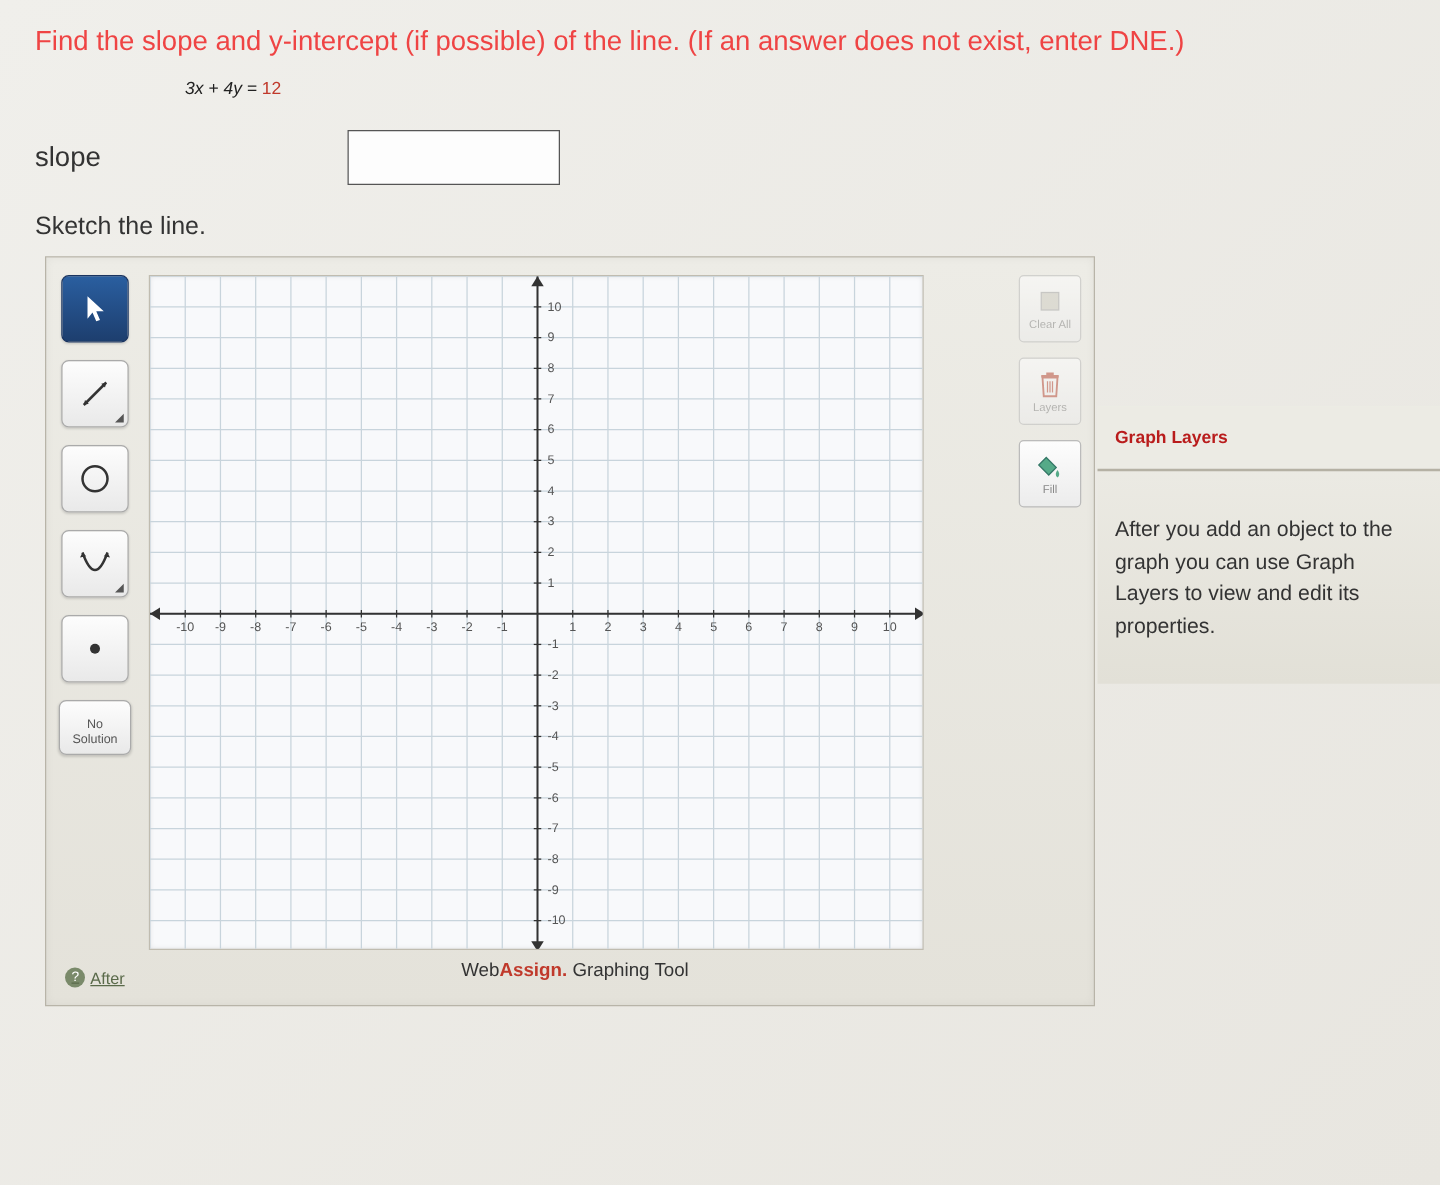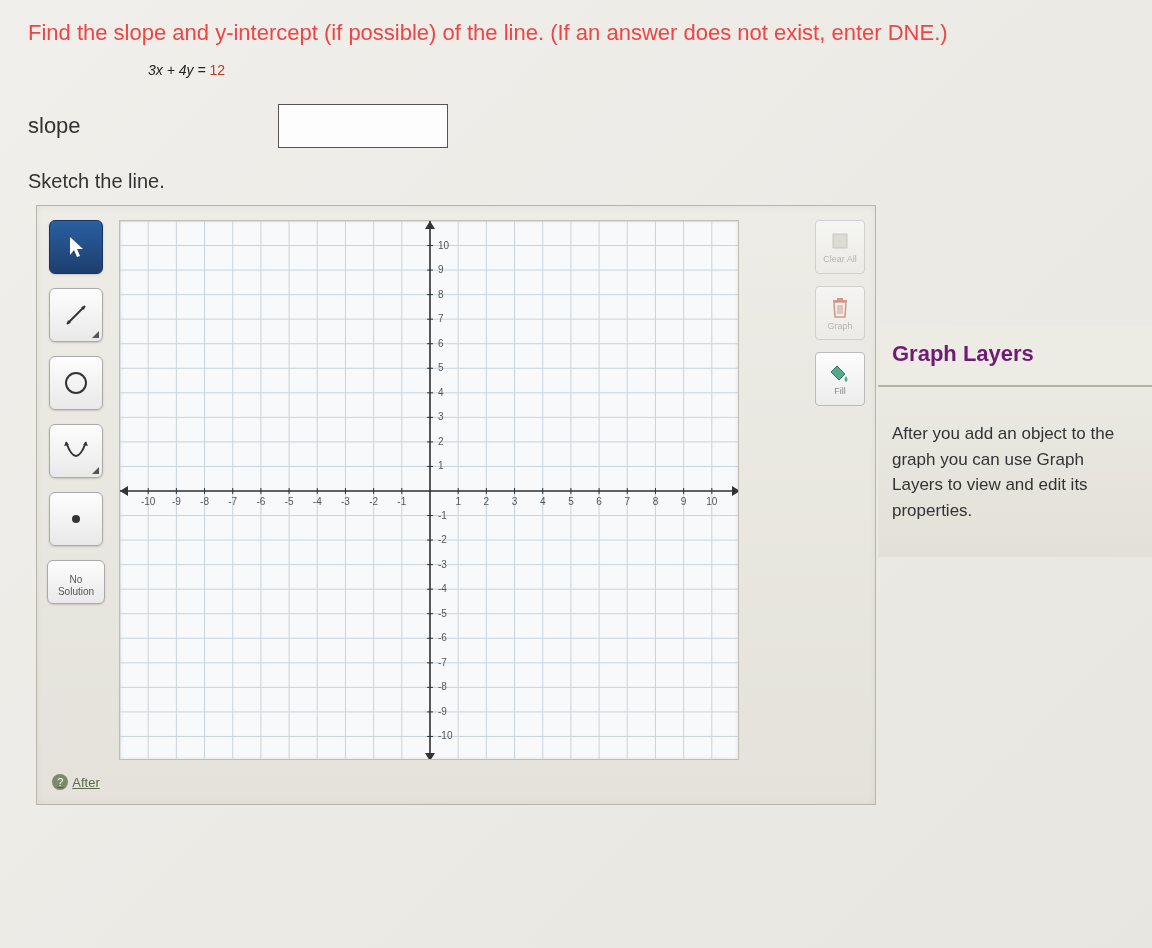--- a/index.html
+++ b/index.html
@@ -124,21 +124,21 @@
 }
 .side-btn.disabled { opacity: 0.55; cursor: default; }
 .side-btn svg { margin-bottom: 2px; }
 .layers-panel {
   position: absolute;
   left: 878px; top: 325px;
   width: 274px;
   background: linear-gradient(180deg, #eeede7, #e2e0d7);
 }
 .layers-header {
-  font-weight: bold; font-size: 22px; color: #701a75;
+  font-weight: bold; font-size: 14px; color: #b91c1c;
   padding: 16px 14px 18px 14px;
   border-bottom: 2px solid #b5b1a4;
   background: #ecebe4;
 }
 .layers-body {
   padding: 34px 14px;
   font-size: 17px; color: #333; line-height: 1.5;
 }
 </style>
 </head>
@@ -329,39 +329,42 @@
           <text x="318" y="125.72727272727275" font-size="10" text-anchor="start" fill="#555">6</text>
           <line x1="307" y1="98.18181818181813" x2="313" y2="98.18181818181813" stroke="#333"></line>
           <text x="318" y="101.18181818181813" font-size="10" text-anchor="start" fill="#555">7</text>
           <line x1="307" y1="73.63636363636363" x2="313" y2="73.63636363636363" stroke="#333"></line>
           <text x="318" y="76.63636363636363" font-size="10" text-anchor="start" fill="#555">8</text>
           <line x1="307" y1="49.09090909090912" x2="313" y2="49.09090909090912" stroke="#333"></line>
           <text x="318" y="52.09090909090912" font-size="10" text-anchor="start" fill="#555">9</text>
           <line x1="307" y1="24.545454545454504" x2="313" y2="24.545454545454504" stroke="#333"></line>
           <text x="318" y="27.545454545454504" font-size="10" text-anchor="start" fill="#555">10</text>
         </svg>
+      <div class="brand">
+        <span class="wa1">Web</span><span class="wa2">Assign.</span><span> Graphing Tool</span>
+      </div>
     </div>
 
     <div class="right-tools">
       <div class="side-btn disabled">
         <svg width="22" height="22" viewBox="0 0 22 22">
             <rect x="4" y="4" width="14" height="14" fill="#d0cec4" stroke="#aaa"></rect>
           </svg>
         <span>Clear All</span>
       </div>
       <div class="side-btn disabled">
         <svg width="22" height="24" viewBox="0 0 22 24">
             <path d="M5 7 L17 7 L16 22 L6 22 Z" fill="none" stroke="#b54" stroke-width="1.5"></path>
             <line x1="9" y1="10" x2="9" y2="19" stroke="#b54"></line>
             <line x1="11" y1="10" x2="11" y2="19" stroke="#b54"></line>
             <line x1="13" y1="10" x2="13" y2="19" stroke="#b54"></line>
             <rect x="4" y="5" width="14" height="2" fill="#b54"></rect>
             <rect x="8" y="3" width="6" height="2" fill="#b54"></rect>
           </svg>
-        <span>Graph</span>
+        <span>Layers</span>
       </div>
       <div class="side-btn">
         <svg width="22" height="22" viewBox="0 0 22 22">
             <path d="M8 4 L16 12 L10 18 L2 10 Z" fill="#5a8" stroke="#376"></path>
             <path d="M17 14 Q20 18 17 20 Q14 18 17 14" fill="#5a8"></path>
           </svg>
         <span>Fill</span>
       </div>
     </div>
   </div>

